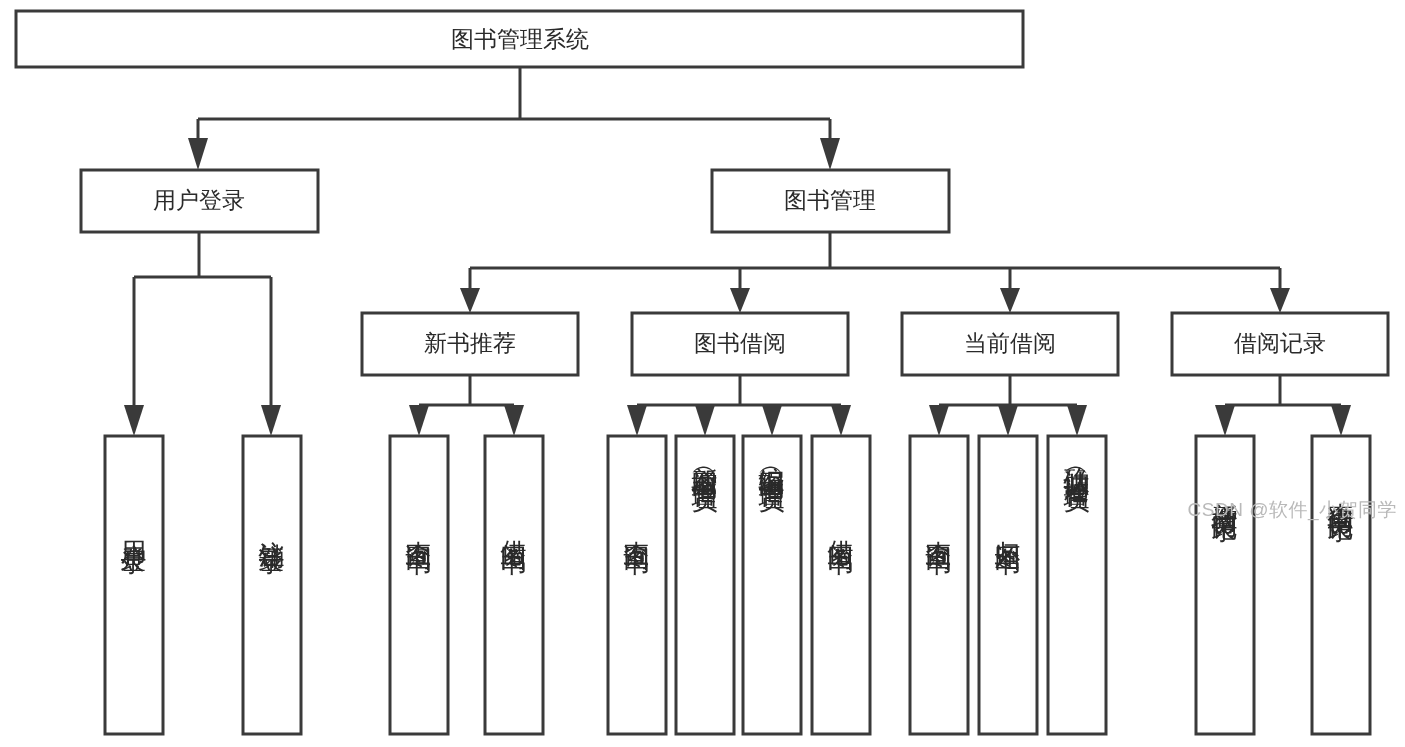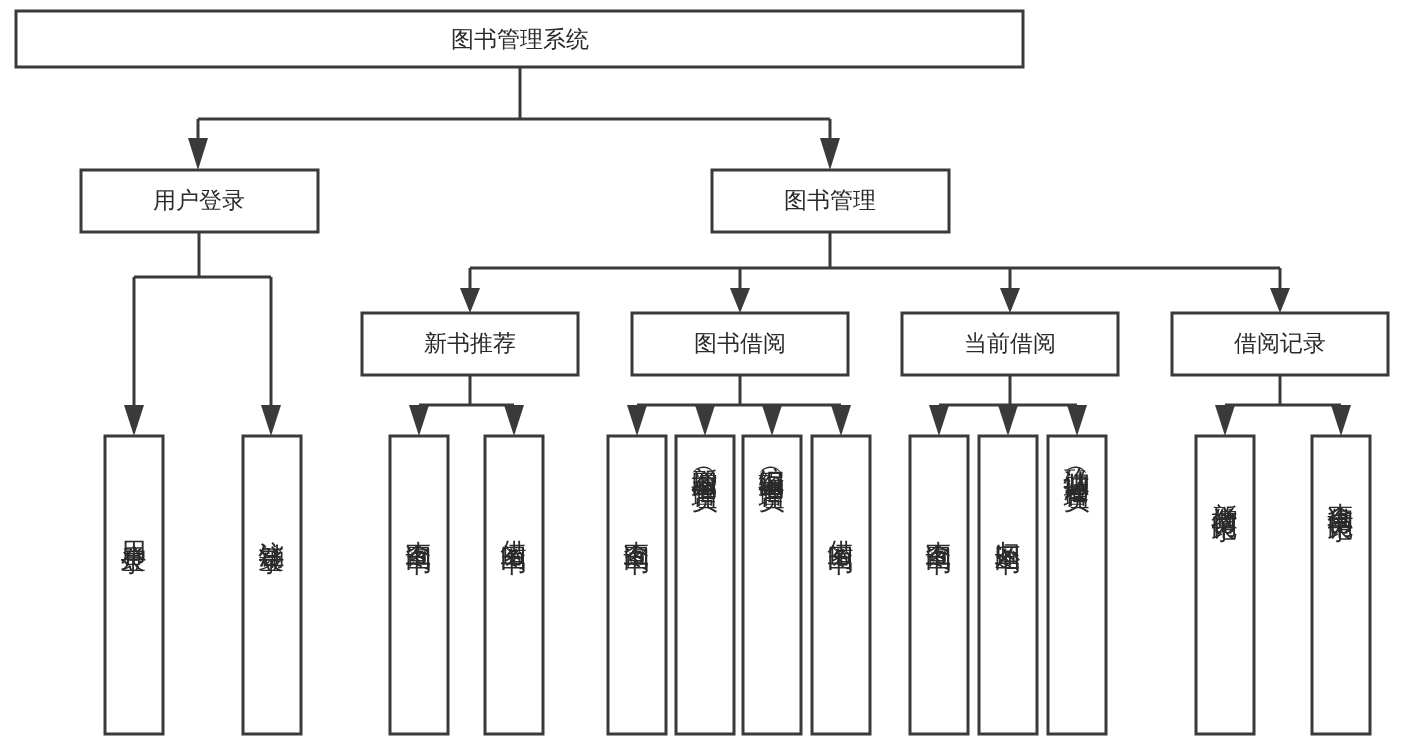--- a/index.html
+++ b/index.html
@@ -239,14 +239,15 @@
     <span class="vert-label" style="margin-top:10px;">确认归还（管理员）</span>
   </div>
 
   <div class="vert-label-wrap" style="left:1196px; top:436px; width:58px; height:298px;">
     <span class="vert-label" style="margin-top:46px;">新增借阅记录</span>
   </div>
   <div class="vert-label-wrap" style="left:1312px; top:436px; width:58px; height:298px;">
     <span class="vert-label" style="margin-top:46px;">查询借阅记录</span>
   </div>
 
+  <div class="watermark">CSDN @软件_小贺同学</div>
 
 </div>
 
 </body></html>

